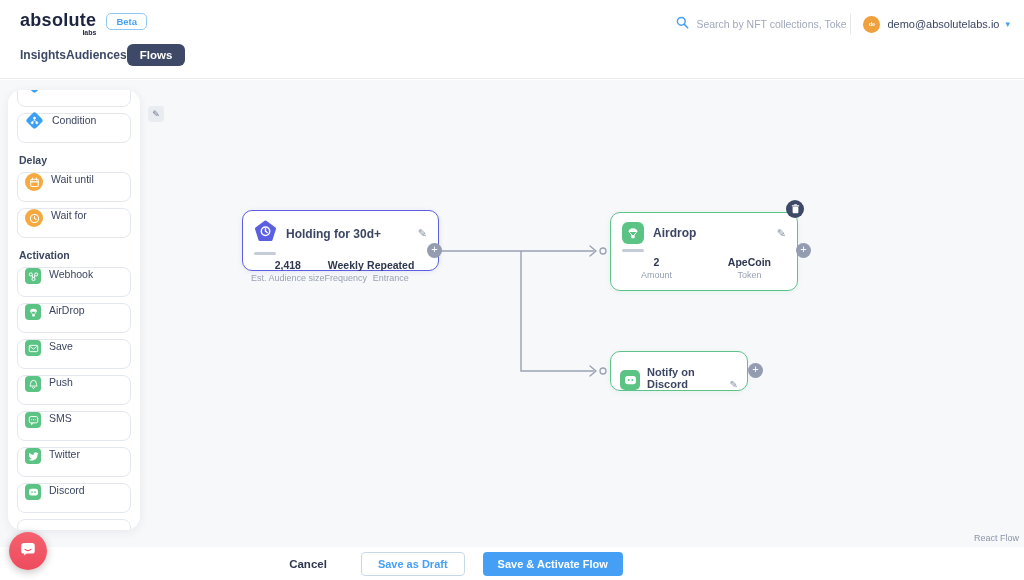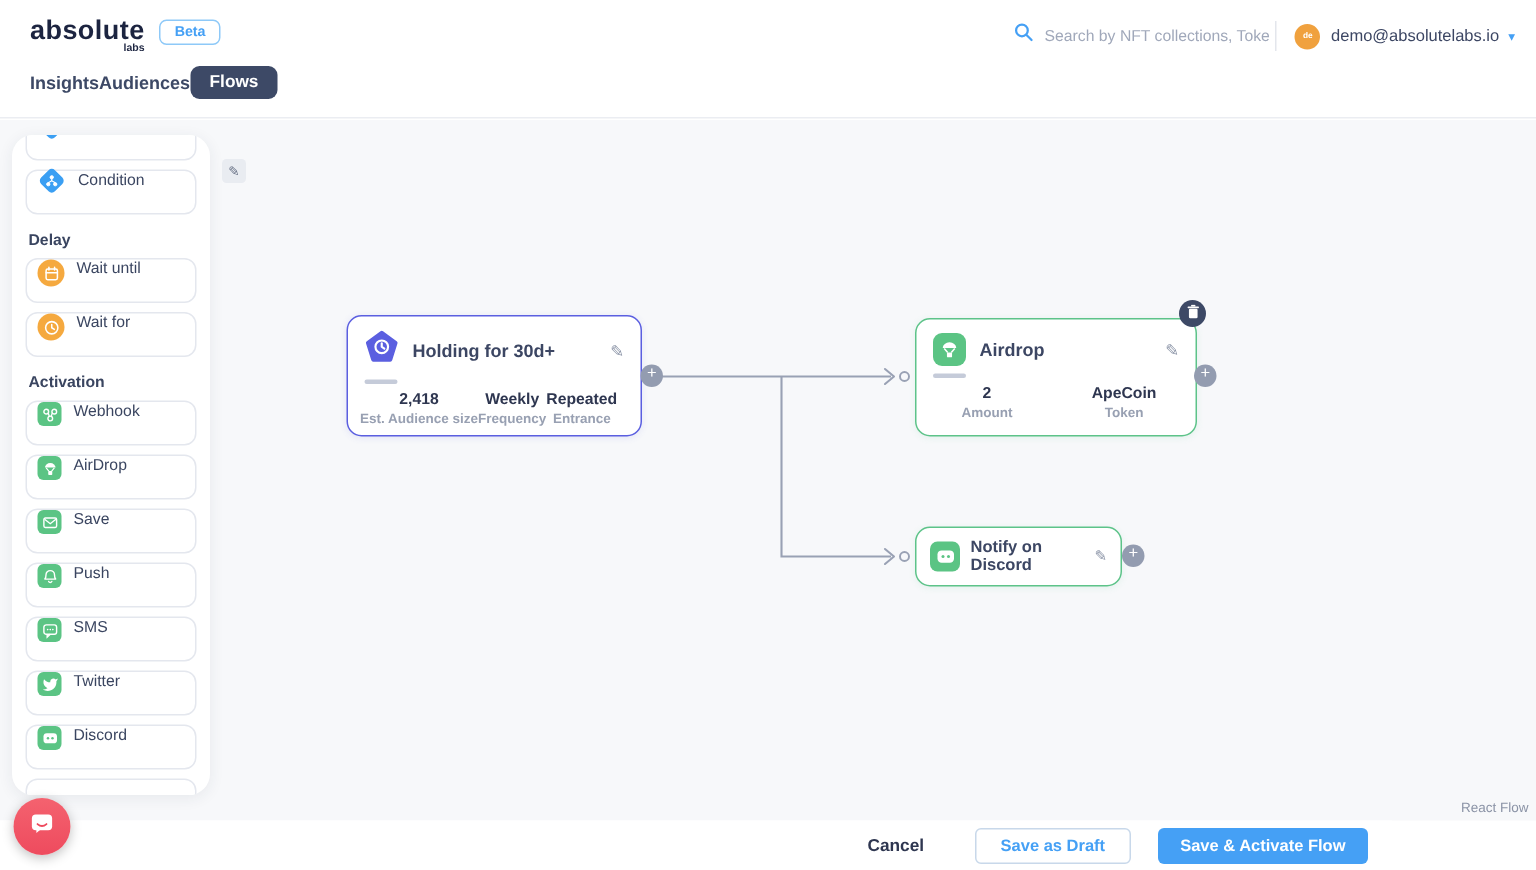--- a/index.html
+++ b/index.html
@@ -29,51 +29,51 @@
   
   .canvas { position:absolute; top:80px; left:0; width:1024px; height:467px; background:#f7f8fa; }
   .edges-svg { position:absolute; top:0; left:0; width:1024px; height:580px; pointer-events:none; z-index:1; }
   .canvas-title-wrap { position:absolute; left:148px; top:106px; display:flex; align-items:center; gap:8px; z-index:2; }
   .canvas-title { font-size:13.5px; font-weight:700; color:#3c4663; }
   .edit-chip { width:16px; height:16px; background:#e9ecf1; border-radius:3px; display:flex; align-items:center; justify-content:center; font-size:9px; color:#6b7488; cursor:pointer; }
   .rf-attr { position:absolute; right:5px; top:533px; font-size:9px; color:#8b93a6; z-index:2; }
 
   
   .flow-node { position:absolute; background:#fff; border-radius:10px; z-index:2; }
-  .node-holding { left:231px; top:210px; width:197px; height:81px; border:1.6px solid #5b5fe0; box-shadow:0 1px 5px rgba(91,95,224,.12); }
+  .node-holding { left:242px; top:210px; width:197px; height:61px; border:1.6px solid #5b5fe0; box-shadow:0 1px 5px rgba(91,95,224,.12); }
   .node-airdrop { left:610px; top:212px; width:188px; height:79px; border:1.6px solid #5dc389; box-shadow:0 1px 5px rgba(93,195,137,.12); }
-  .node-notify { left:610px; top:351px; width:138px; height:40px; border:1.6px solid #5dc389; display:flex; align-items:center; gap:7px; padding:0 9px; box-shadow:0 1px 5px rgba(93,195,137,.12); }
+  .node-notify { left:610px; top:351px; width:138px; height:40px; border:1.6px solid #5dc389; display:flex; align-items:flex-end; gap:7px; padding:0 9px; box-shadow:0 1px 5px rgba(93,195,137,.12); }
   .node-head { display:flex; align-items:center; gap:9px; padding:9px 11px 0 11px; }
   .node-title { font-size:12px; font-weight:700; color:#3c4663; flex:1; }
   .node-title-sm { font-size:11px; font-weight:700; color:#3c4663; flex:1; }
   .pencil { color:#8a93a6; font-size:11px; cursor:pointer; }
   .node-divider { margin:5px 0 0 11px; width:22px; height:3px; background:#c5cbd9; border-radius:2px; }
   .node-stats { display:flex; padding:4px 8px 0 8px; }
   .node-stats.two { justify-content:space-between; padding:4px 26px 0 30px; }
   .stat { text-align:center; }
   .stat-value { font-size:10.5px; font-weight:700; color:#2e3650; }
-  .stat-label { font-size:9px; color:#98a0b2; margin-top:2px;font-weight:bold; }
+  .stat-label { font-size:9px; color:#98a0b2; margin-top:2px; }
   .icon-badge-sq { width:22px; height:22px; border-radius:6px; background:#5bc484; display:flex; align-items:center; justify-content:center; flex:none; }
   .icon-badge-sq.sm { width:20px; height:20px; border-radius:5px; }
   .plus-btn { position:absolute; width:15px; height:15px; border-radius:50%; background:#939cb0; color:#fff; font-size:11px; line-height:13px; text-align:center; z-index:3; cursor:pointer; }
   .trash-btn { position:absolute; left:786px; top:200px; width:18px; height:18px; border-radius:50%; background:#3d4966; display:flex; align-items:center; justify-content:center; z-index:4; cursor:pointer; }
 
   
   .palette { position:absolute; left:8px; top:90px; width:132px; height:440px; background:#fff; border-radius:14px; box-shadow:0 2px 10px rgba(40,50,80,.08); overflow:hidden; padding:0 9px; z-index:5; }
   .pal-item { height:30px; border:1px solid #e4e7ee; border-radius:8px; background:#fff; display:flex; gap:8px; padding:0 7px; margin:6px 0; cursor:grab; }
   .pal-item.cut-top { margin-top:-13px; }
   .pal-label { font-size:10.5px; color:#3a4560; font-weight:500; }
   .pal-section { font-size:10.5px; font-weight:700; color:#3a4560; margin:11px 0 5px 2px; }
   .ic-diamond { width:13px; height:13px; background:#3b9ff3; border-radius:3px; transform:rotate(45deg); display:flex; align-items:center; justify-content:center; margin:0 3px; flex:none; }
   .ic-diamond > svg { transform:rotate(-45deg); }
   .ic-circle { width:18px; height:18px; border-radius:50%; background:#f5a93f; display:flex; align-items:center; justify-content:center; flex:none; }
   .ic-square { width:16px; height:16px; border-radius:4px; background:#5bc484; display:flex; align-items:center; justify-content:center; flex:none; }
 
   
-  .footer { position:absolute; left:0; bottom:0; width:928px; height:33px; background:#fff; display:flex; align-items:center; justify-content:flex-end; z-index:10; }
+  .footer { position:absolute; left:0; bottom:0; width:928px; height:33px; background:#fff; display:flex; align-items:center; justify-content:center; z-index:10; }
   .btn-cancel { font-size:11.5px; font-weight:700; color:#2e3650; background:none; border:none; cursor:pointer; margin-right:34px; font-family:"Liberation Sans", sans-serif; }
   .btn-draft { font-size:11px; font-weight:700; color:#45a0f5; background:#fff; border:1px solid #c8d8ea; border-radius:4px; padding:5px 16px; cursor:pointer; margin-right:18px; font-family:"Liberation Sans", sans-serif; }
   .btn-activate { font-size:11px; font-weight:700; color:#fff; background:#45a0f5; border:none; border-radius:4px; padding:6px 15px; cursor:pointer; margin-right:16px; font-family:"Liberation Sans", sans-serif; }
 
   
   .intercom { position:absolute; left:9px; top:532px; width:38px; height:38px; border-radius:50%; background:linear-gradient(180deg,#f4626f,#ee4b5e); box-shadow:0 2px 8px rgba(0,0,0,.25); display:flex; align-items:center; justify-content:center; z-index:20; cursor:pointer; }
 </style>
 </head>
 <body>
 

